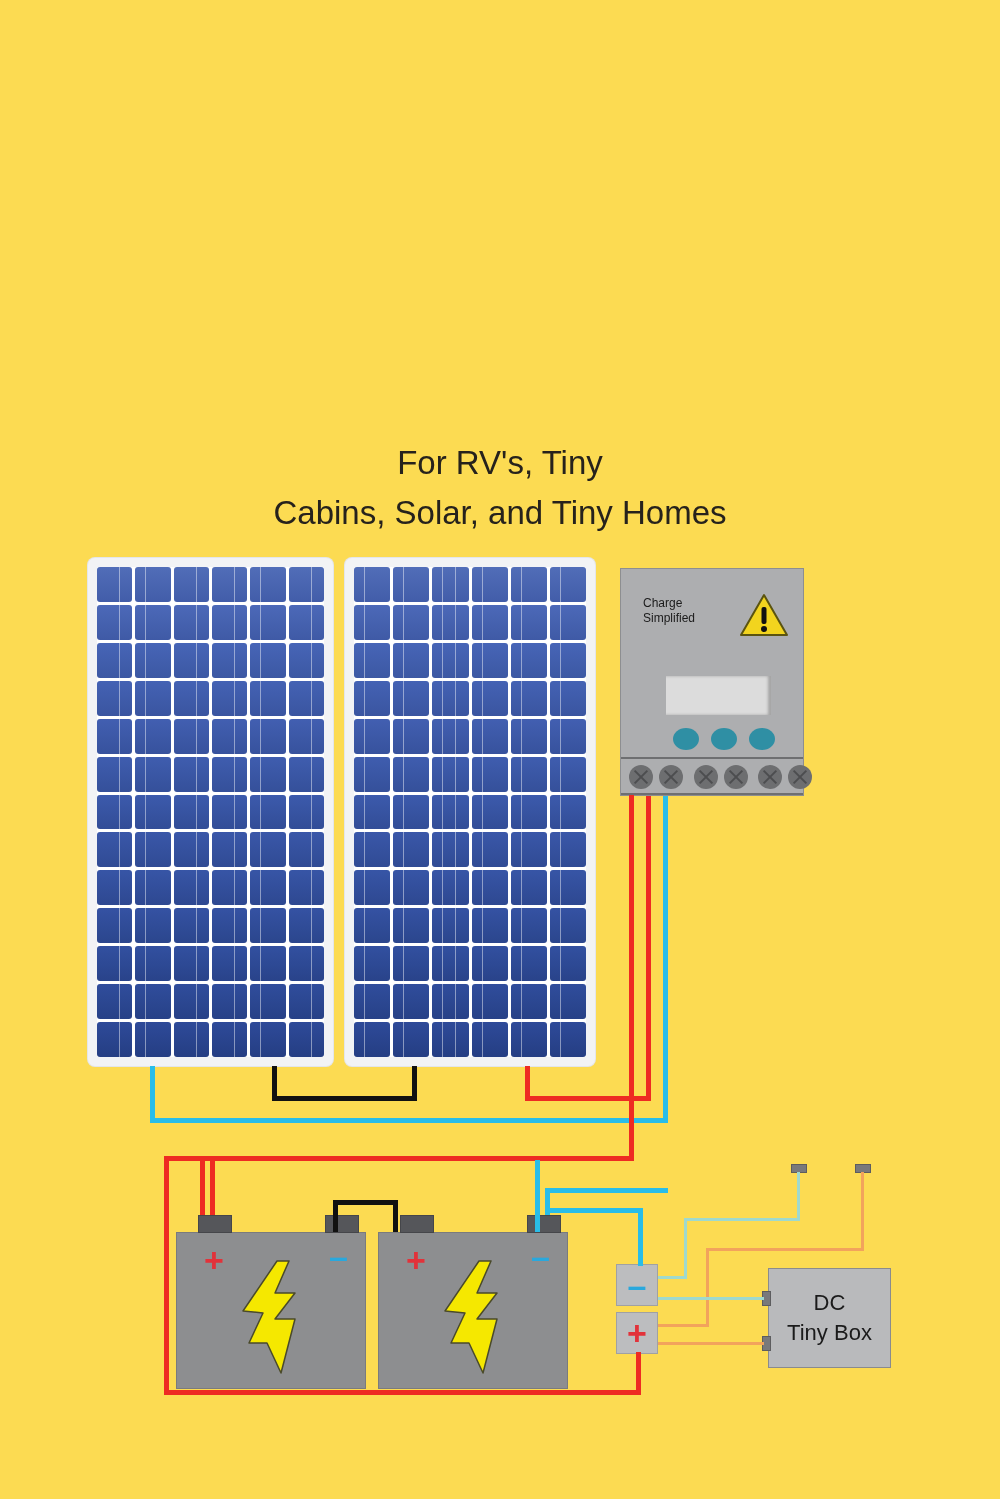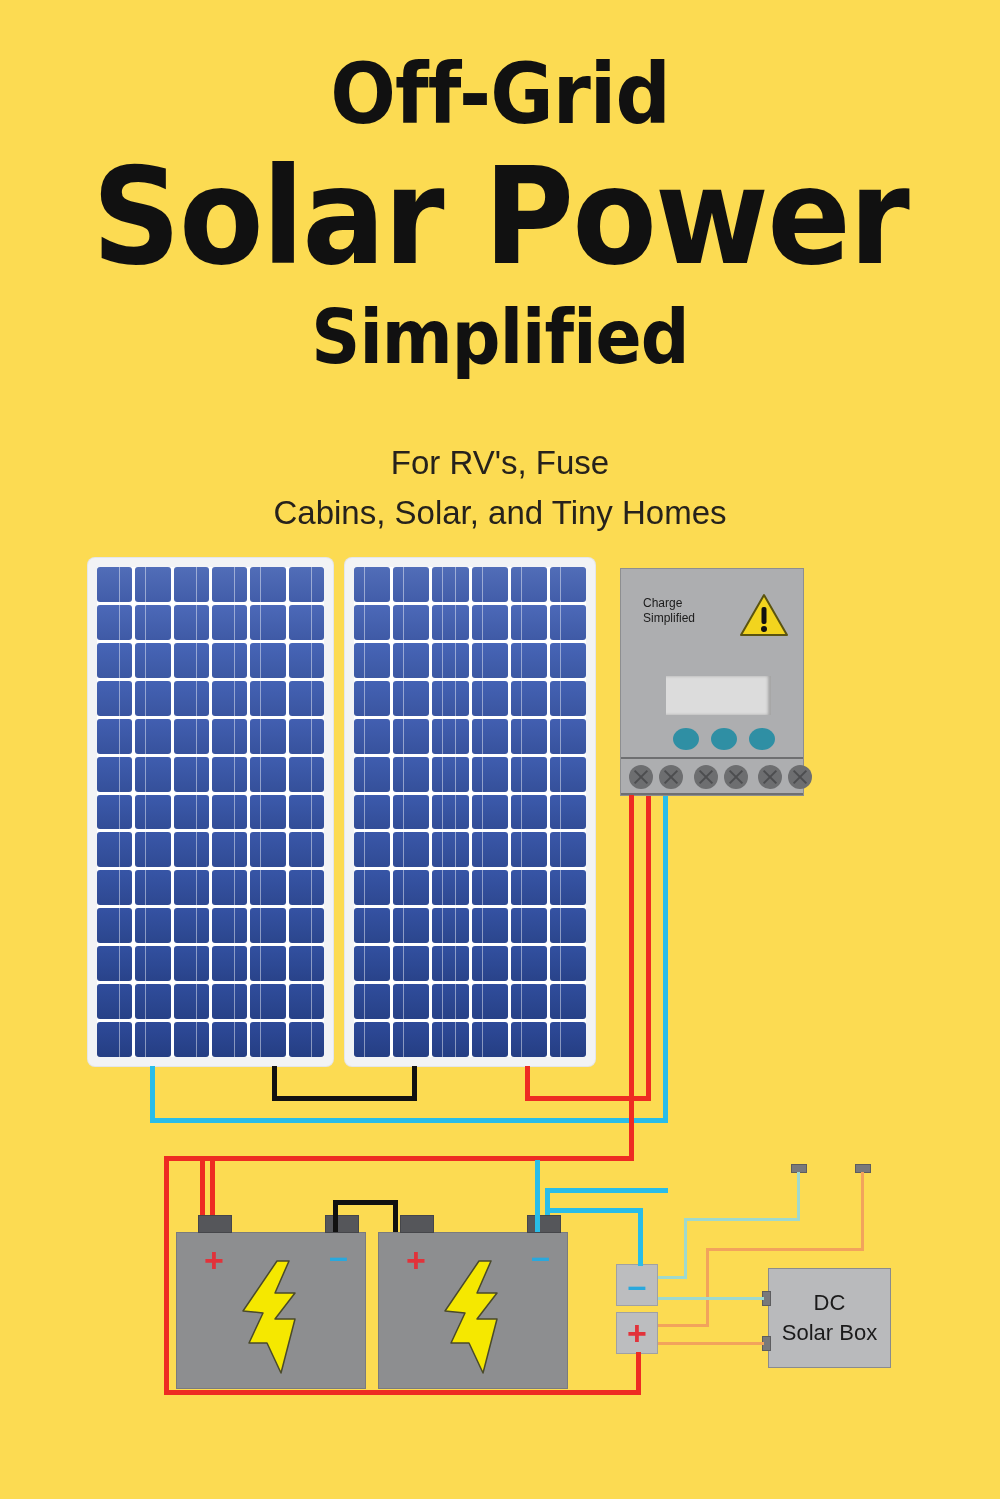--- a/index.html
+++ b/index.html
@@ -257,26 +257,21 @@
     font-size: 34px;
     font-weight: bold;
     line-height: 1;
   }
 </style>
 </head>
 <body>
 
 <div id="poster">
 
-  <div class="title-block">
-    <div class="title-line1">Off-Grid</div>
-    <div class="title-line2">Solar Power</div>
-    <div class="title-line3">Simplified</div>
-  </div>
-  <div class="subtitle sub1">For  RV's, Fuse</div>
+  <div class="subtitle sub1">For  RV's, Tiny</div>
   <div class="subtitle sub2">Cabins, Solar, and Tiny Homes</div>
 
   <div class="panel" style="left:88px; top:558px; width:245px; height:508px;">
     <div class="panel-inner" id="grid-left">
         <div class="cell" style="background: linear-gradient(rgb(81, 109, 184) 0%, rgb(66, 93, 169) 100%);"></div>
         <div class="cell" style="background: linear-gradient(rgb(81, 109, 184) 0%, rgb(66, 93, 169) 100%);"></div>
         <div class="cell" style="background: linear-gradient(rgb(81, 109, 184) 0%, rgb(66, 93, 169) 100%);"></div>
         <div class="cell" style="background: linear-gradient(rgb(81, 109, 184) 0%, rgb(66, 93, 169) 100%);"></div>
         <div class="cell" style="background: linear-gradient(rgb(81, 109, 184) 0%, rgb(66, 93, 169) 100%);"></div>
         <div class="cell" style="background: linear-gradient(rgb(81, 109, 184) 0%, rgb(66, 93, 169) 100%);"></div>
@@ -493,21 +488,21 @@
   <div class="wire" style="left:658px; top:1276px; width:29px; height:3px; background:#9FD9CE;"></div>
 
   <div class="wire" style="left:861px; top:1172px; width:3px; height:78px; background:#F2A35C;"></div>
   <div class="wire" style="left:706px; top:1248px; width:158px; height:3px; background:#F2A35C;"></div>
   <div class="wire" style="left:706px; top:1248px; width:3px; height:78px; background:#F2A35C;"></div>
   <div class="wire" style="left:658px; top:1324px; width:51px; height:3px; background:#F2A35C;"></div>
 
   <div class="gray-box" style="left:768px; top:1268px; width:123px; height:100px;">
     <div>
       <div>DC</div>
-      <div>Solar Box</div>
+      <div>Tiny Box</div>
     </div>
   </div>
   <div class="box-tab" style="left:762px; top:1291px; width:9px; height:15px;"></div>
   <div class="box-tab" style="left:762px; top:1336px; width:9px; height:15px;"></div>
 
   <div class="wire" style="left:658px; top:1297px; width:106px; height:3px; background:#9FD9CE;"></div>
   <div class="wire" style="left:658px; top:1342px; width:106px; height:3px; background:#F2A35C;"></div>
 
   <div class="busbar" style="left:616px; top:1264px;">
     <div class="bb-sign" style="color:#29A8DD;">–</div>

